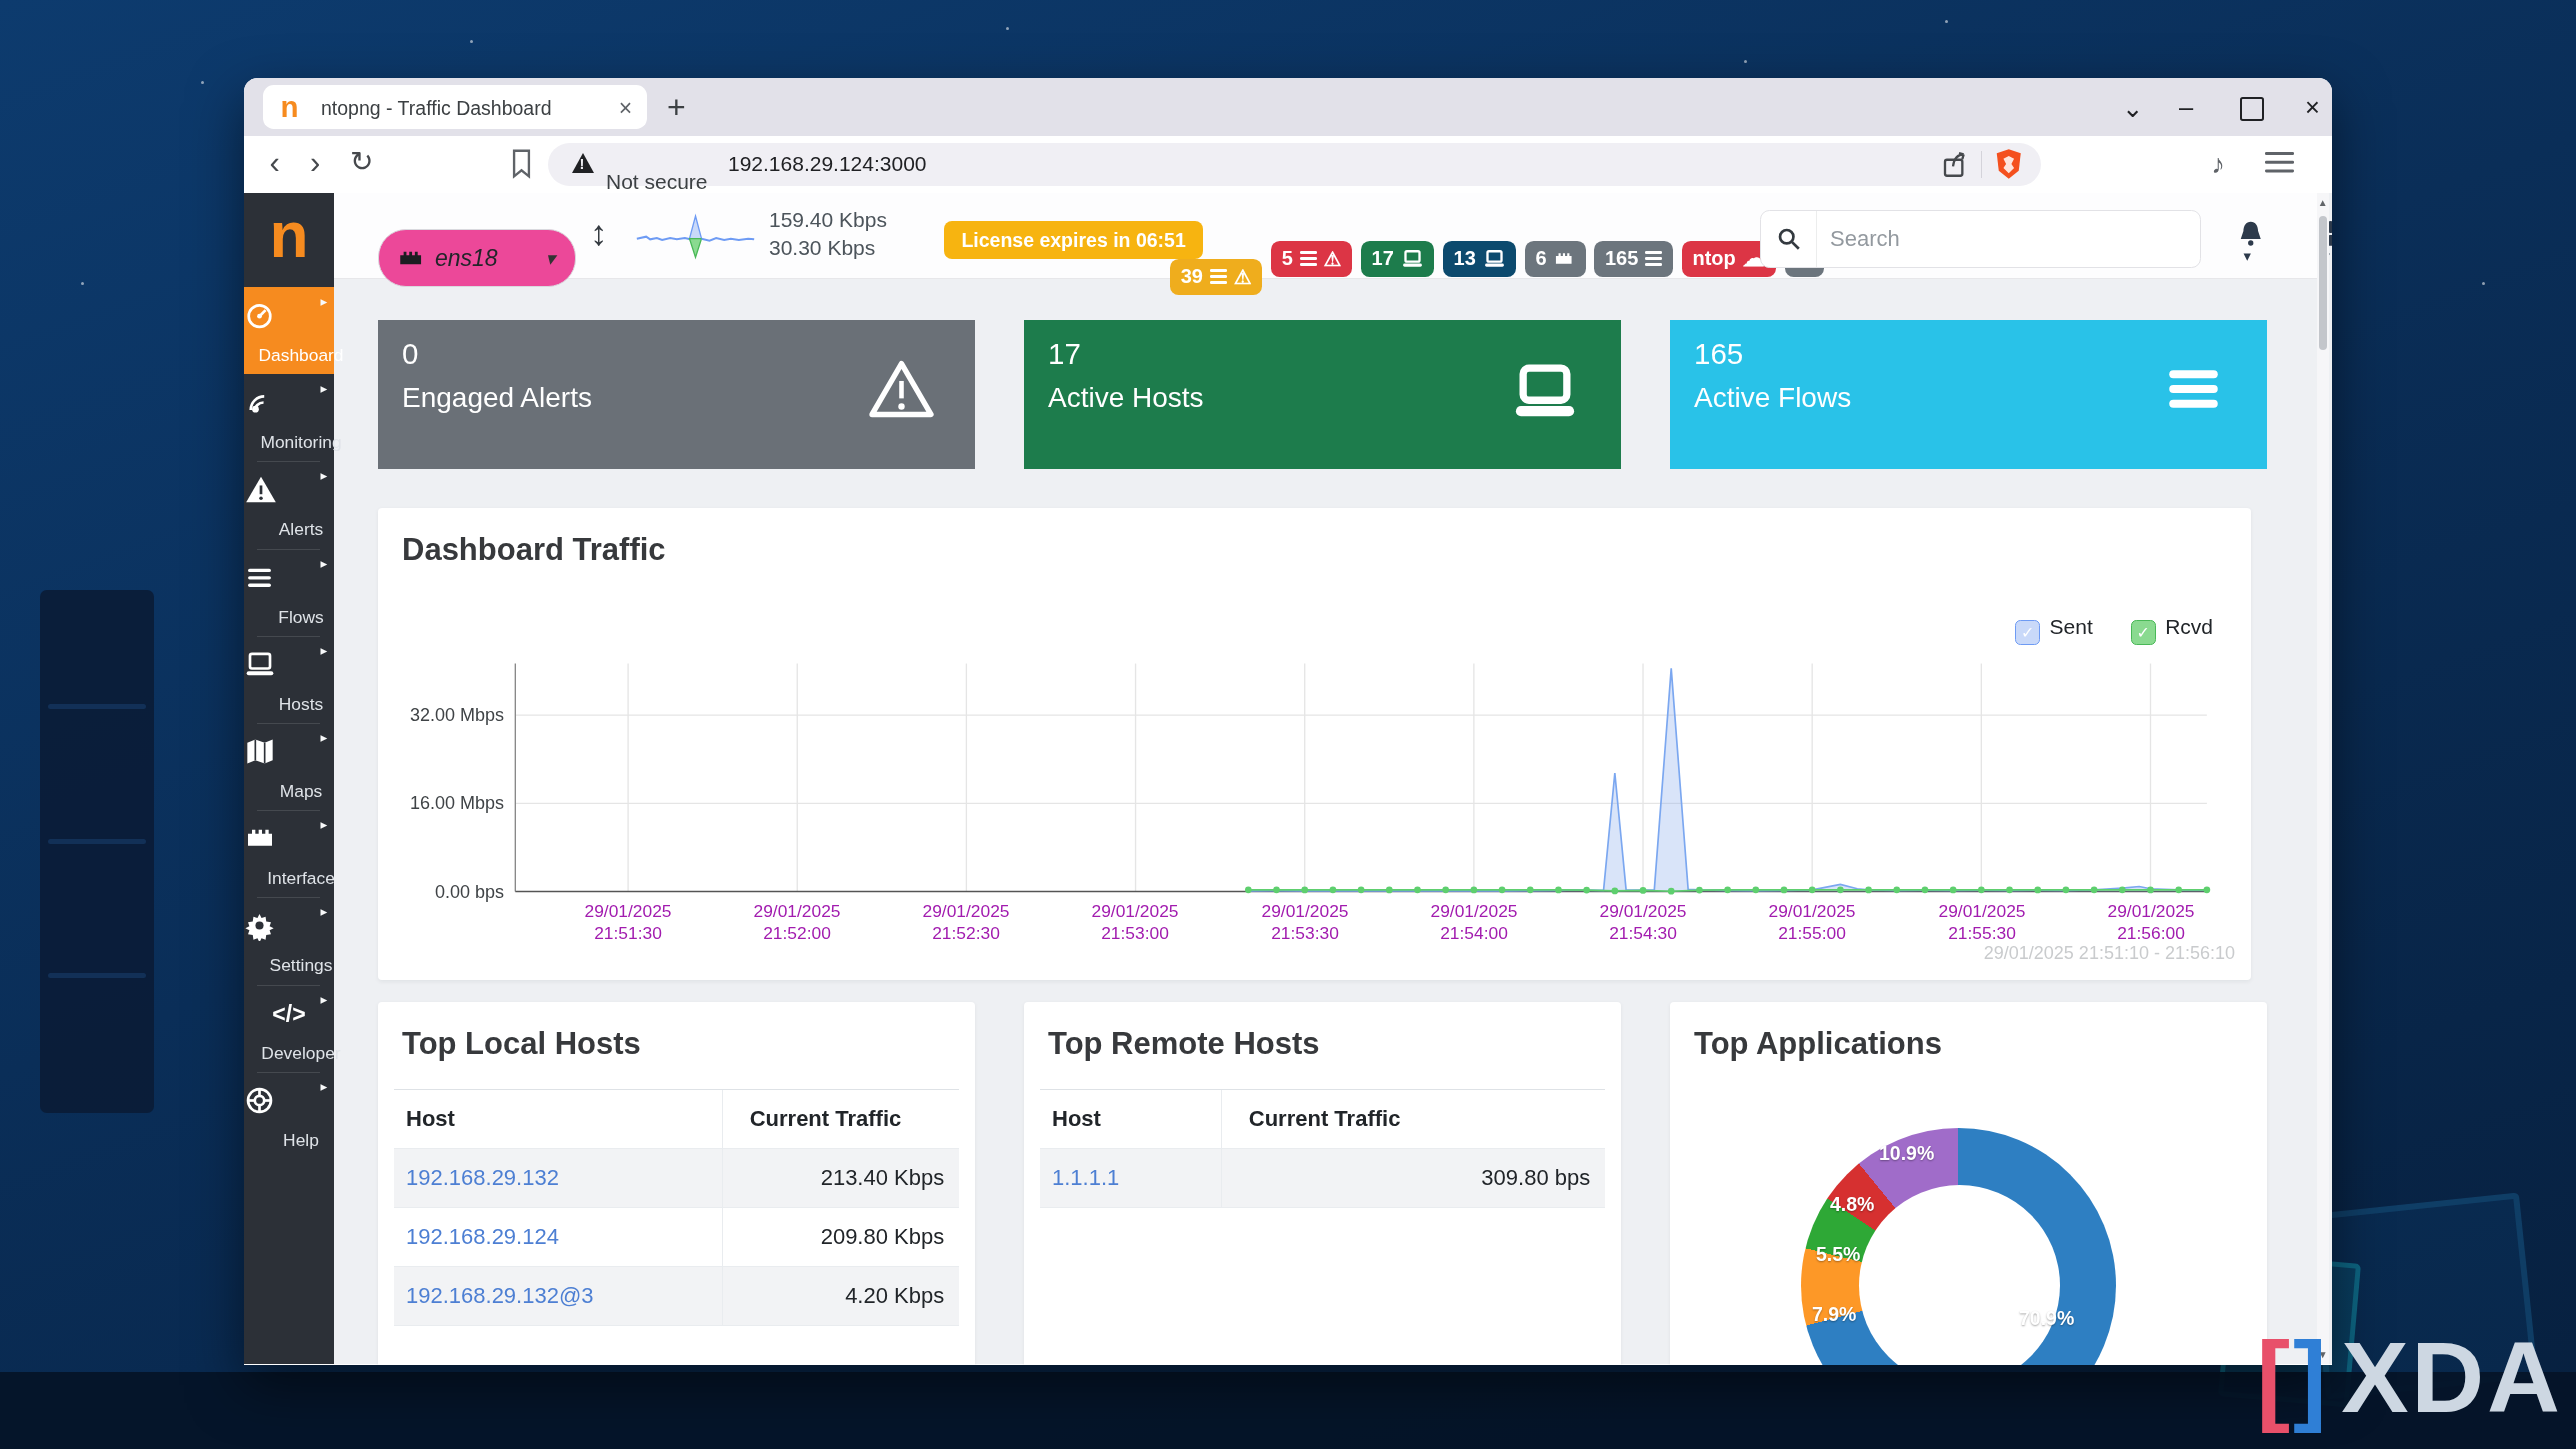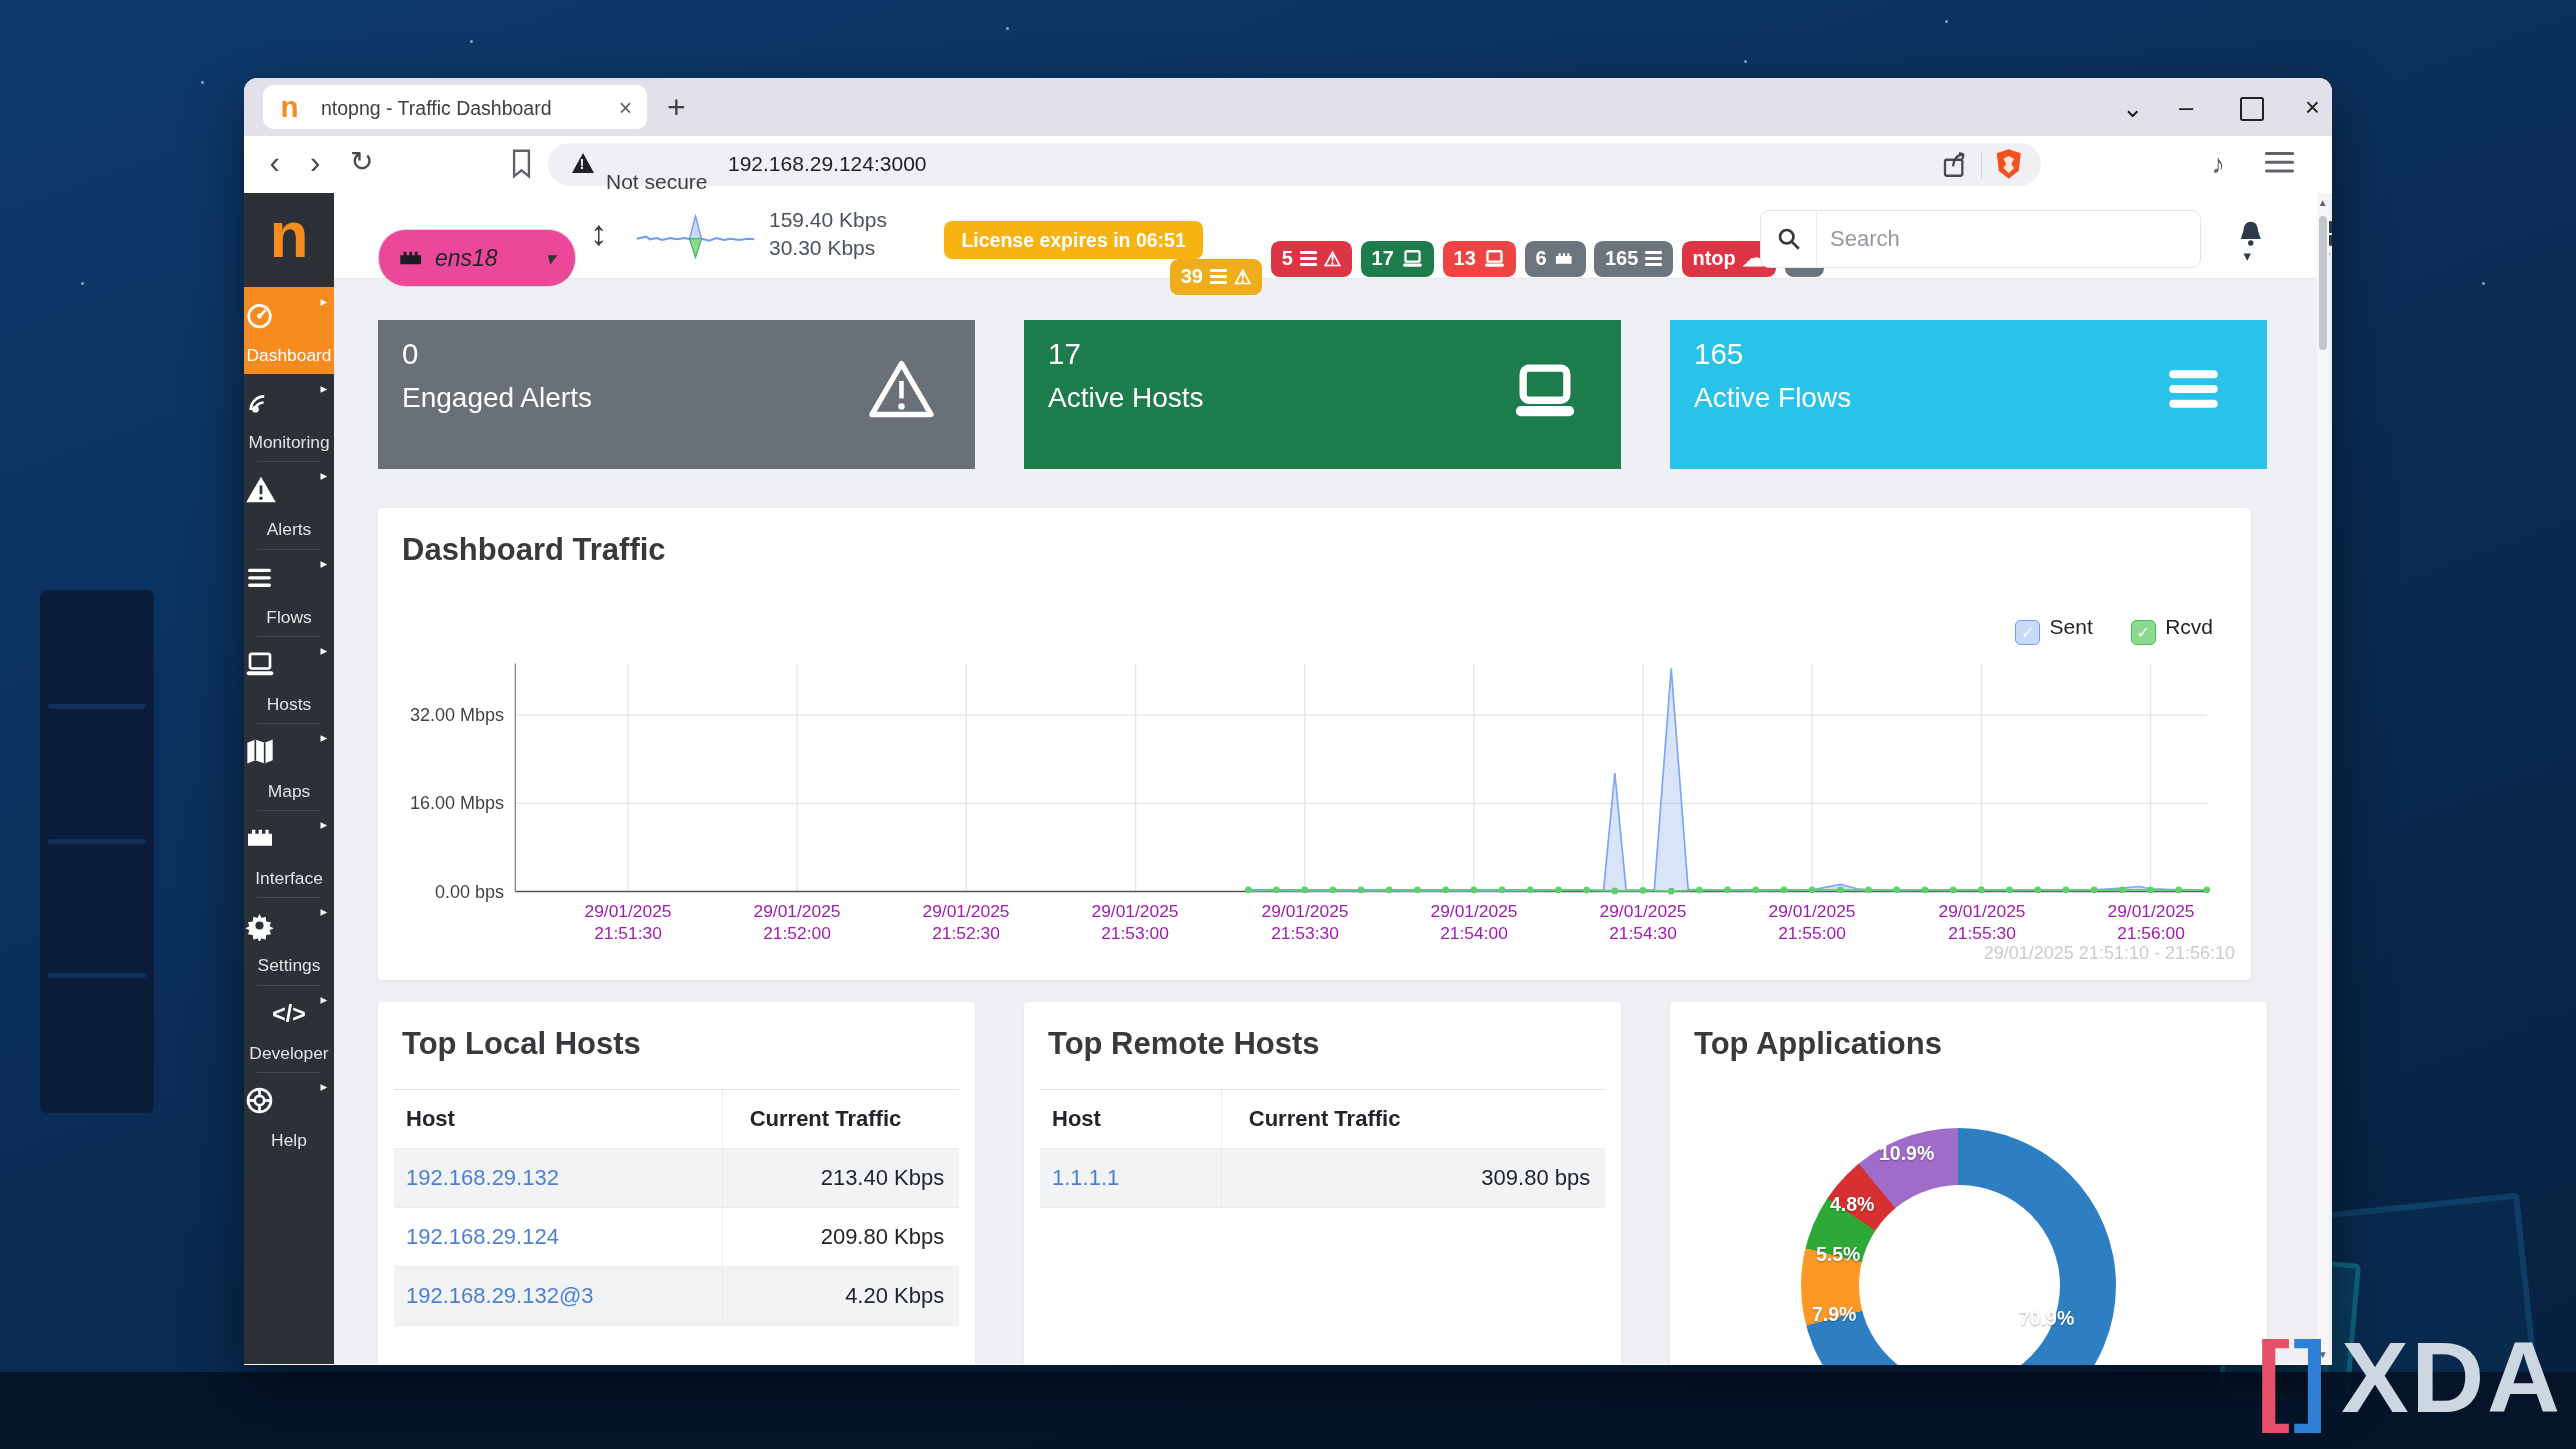--- a/index.html
+++ b/index.html
@@ -39,21 +39,21 @@
   .vdiv{width:1.3px;height:27px;background:#d4d3da;}
   .tbright{position:absolute;top:13.4px;color:#5f6368;}
   
   .page{position:absolute;left:0;top:115px;width:2088px;height:1171px;background:#eef0f3;}
   .sidebar{position:absolute;left:0;top:0;width:90px;height:1171px;background:#2c3037;}
   .sb-logo{position:absolute;left:0;top:5.4px;width:90px;text-align:center;font-size:64px;font-weight:800;color:#f68b1f;}
   .sb-item{position:absolute;left:0;width:90px;height:87px;color:#dfe3e8;}
   .sb-item.active{background:#f68b1f;color:#fff;}
   .sb-item .car{position:absolute;right:6.7px;top:6.7px;font-size:13.4px;color:#f8f9fa;}
   .sb-item .ic{position:absolute;left:0;top:13.4px;width:90px;text-align:center;}
-  .sb-item .lb{position:absolute;left:0;bottom:8px;width:90px;text-align:center;font-size:17.4px;}
+  .sb-item .lb{position:absolute;left:0;bottom:8px;width:90px;text-align:center;font-size:17.4px;padding-left:12px;}
   .sb-div{position:absolute;left:13.4px;width:63px;height:0.7px;background:rgba(255,255,255,.12);}
   .main{position:absolute;left:90px;top:0;width:1984px;height:1171px;}
   .pnavbar{position:absolute;left:0;top:0;width:1984px;height:85px;background:#fdfdfe;border-bottom:0.7px solid #e7e7ea;}
   .ifpill{position:absolute;left:44px;top:36px;width:196px;height:56px;border:1.3px solid #d9d9de;border-radius:28px;background:#ec4899;font-style:italic;}
   .ifpill .nm{position:absolute;left:56px;top:14.8px;font-size:23px;color:#212529;}
   .ifpill .dd{position:absolute;right:20px;top:17.4px;font-size:19px;color:#333;}
   .updown{position:absolute;left:256px;top:20px;font-size:35px;color:#343a40;}
   .rates{position:absolute;left:435px;top:13.4px;font-size:21px;color:#4c545b;line-height:27.5px;white-space:nowrap;}
   .lic{position:absolute;left:610px;top:28px;height:38px;padding:0 17.4px;background:#f7b410;border-radius:8px;
        color:#fff;font-weight:700;font-size:19.5px;line-height:38px;white-space:nowrap;}
@@ -323,21 +323,21 @@
                 <span class="bars"></span>
                 <span class="warn-g">⚠</span>
               </div>
             <div class="bdg" style="background: rgb(29, 124, 76);">
                 <span>17</span>
               <svg width="23" height="21.5" viewBox="0 0 48 46">
                   <rect x="9" y="7" width="30" height="22" rx="3" fill="none" stroke="#fff" stroke-width="5"></rect>
                   <rect x="4" y="33" width="40" height="7" rx="3" fill="#fff"></rect>
                 </svg>
               </div>
-            <div class="bdg" style="background: #ef4444; align-items: center;">
+            <div class="bdg" style="background: #0c4a6e; align-items: center;">
                 <span>13</span>
               <svg width="23" height="21.5" viewBox="0 0 48 46">
                   <rect x="9" y="7" width="30" height="22" rx="3" fill="none" stroke="#fff" stroke-width="5"></rect>
                   <rect x="4" y="33" width="40" height="7" rx="3" fill="#fff"></rect>
                 </svg>
               </div>
             <div class="bdg" style="background: rgb(108, 117, 125);">
                 <span>6</span>
               <svg width="21.5" height="20" viewBox="0 0 48 46">
                   <path d="M6 16 h6 V10 h5 v6 h5 V10 h5 v6 h5 V10 h5 v6 h5 v18 H6 Z" fill="#fff"></path>

